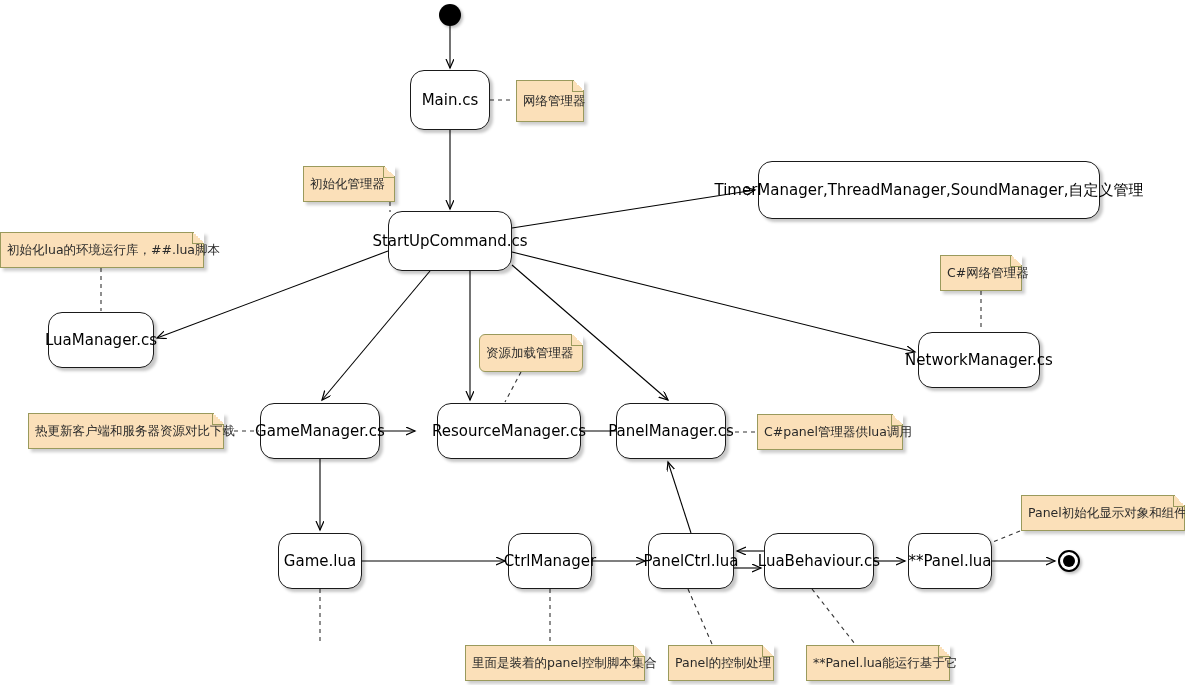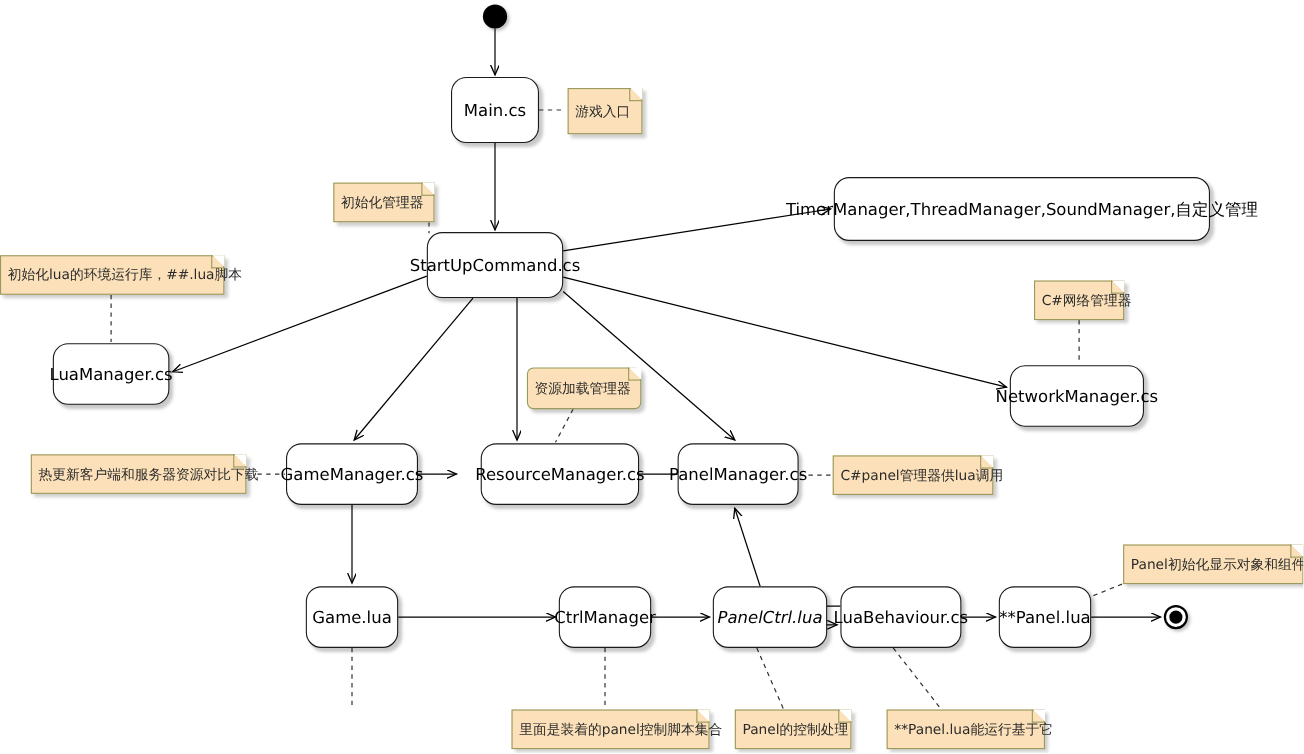--- a/index.html
+++ b/index.html
@@ -210,34 +210,34 @@
   </div>
 
   <div class="node" style="left:278px; top:533px; width:84px; height:56px;">
     <span>Game.lua</span>
   </div>
 
   <div class="node" style="left:508px; top:533px; width:84px; height:56px;">
     <span>CtrlManager</span>
   </div>
 
-  <div class="node" style="left:648px; top:533px; width:104px; height:56px;font-style:italic;">
+  <div class="node" style="left:648px; top:533px; width:86px; height:56px;">
     <span>PanelCtrl.lua</span>
   </div>
 
   <div class="node" style="left:764px; top:533px; width:110px; height:56px;">
     <span>LuaBehaviour.cs</span>
   </div>
 
   <div class="node" style="left:908px; top:533px; width:84px; height:56px;">
     <span>**Panel.lua</span>
   </div>
 
   <div class="note" style="left:516px; top:80px; width:68px; height:42px;">
-    <span>游戏入口</span>
+    <span>网络管理器</span>
   </div>
 
   <div class="note" style="left:303px; top:166px; width:92px; height:36px;">
     <span>初始化管理器</span>
   </div>
 
   <div class="note" style="left:0px; top:232px; width:204px; height:36px;">
     <span>初始化lua的环境运行库，##.lua脚本</span>
   </div>
 

